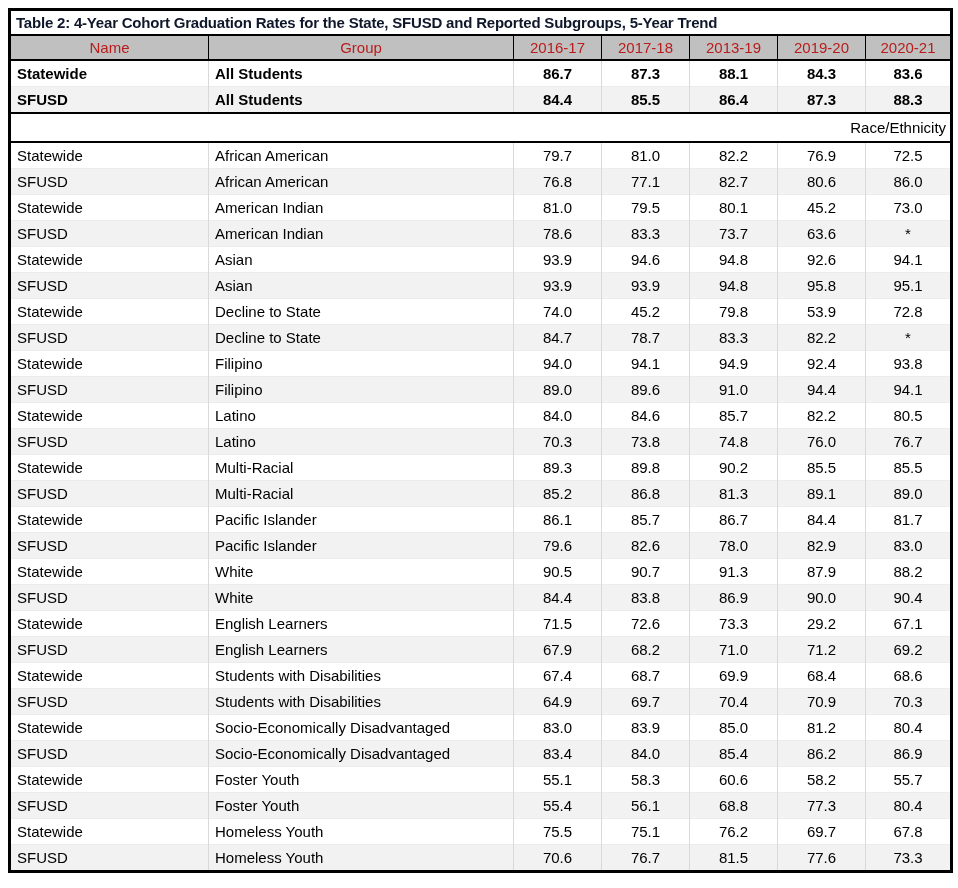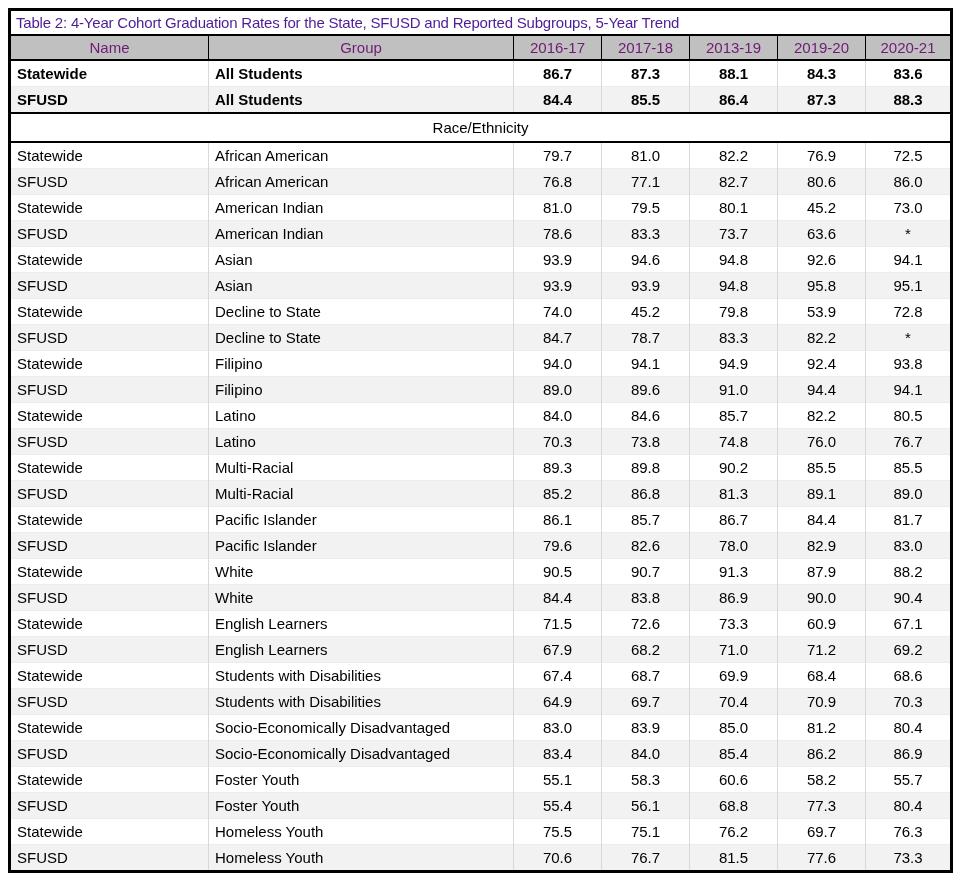--- a/index.html
+++ b/index.html
@@ -18,33 +18,33 @@
   table.grad-table {
     width: 942px;
     border-collapse: collapse;
     table-layout: fixed;
     border: 3px solid #000000;
   }
   
   tr.title-row th {
     text-align: left;
     font-size: 15px;
-    font-weight: normal;
-    color: #4c1d95;
+    font-weight: bold;
+    color: #0f172a;
     padding: 3px 5px;
     background: #ffffff;
     border-bottom: 2px solid #000000;
     letter-spacing: -0.2px;
   }
   
   tr.header-row th {
     background: #c0c0c0;
     font-size: 15px;
     font-weight: normal;
-    color: #701a75;
+    color: #b91c1c;
     text-align: center;
     padding: 3px 4px;
     border: 1px solid #000000;
     border-bottom: 2px solid #000000;
   }
   
   tbody td {
     font-size: 15px;
     color: #000000;
     padding: 3px 6px;
@@ -55,21 +55,21 @@
     overflow: hidden;
     white-space: nowrap;
   }
   tbody td:first-child { border-left: none; }
   tbody td.num { text-align: center; padding: 3px 2px; }
   tbody tr.shaded td { background: #f2f2f2; }
   tbody tr.bold td { font-weight: bold; }
   tbody tr.bold-last td { border-bottom: 2px solid #000000; }
   
   tbody tr.section td {
-    text-align: center;
+    text-align: right;
     background: #ffffff;
     font-weight: normal;
     padding: 4px 4px;
     border-top: 2px solid #000000;
     border-bottom: 2px solid #000000;
     border-left: none;
   }
 </style>
 </head>
 <body>
@@ -282,21 +282,21 @@
           <td class="num">86.9</td>
           <td class="num">90.0</td>
           <td class="num">90.4</td>
         </tr>
         <tr class="">
           <td>Statewide</td>
           <td>English Learners</td>
           <td class="num">71.5</td>
           <td class="num">72.6</td>
           <td class="num">73.3</td>
-          <td class="num">60.9</td>
+          <td class="num">29.2</td>
           <td class="num">67.1</td>
         </tr>
         <tr class="shaded">
           <td>SFUSD</td>
           <td>English Learners</td>
           <td class="num">67.9</td>
           <td class="num">68.2</td>
           <td class="num">71.0</td>
           <td class="num">71.2</td>
           <td class="num">69.2</td>
@@ -355,21 +355,21 @@
           <td class="num">77.3</td>
           <td class="num">80.4</td>
         </tr>
         <tr class="">
           <td>Statewide</td>
           <td>Homeless Youth</td>
           <td class="num">75.5</td>
           <td class="num">75.1</td>
           <td class="num">76.2</td>
           <td class="num">69.7</td>
-          <td class="num">76.3</td>
+          <td class="num">67.8</td>
         </tr>
         <tr class="shaded">
           <td>SFUSD</td>
           <td>Homeless Youth</td>
           <td class="num">70.6</td>
           <td class="num">76.7</td>
           <td class="num">81.5</td>
           <td class="num">77.6</td>
           <td class="num">73.3</td>
         </tr>

